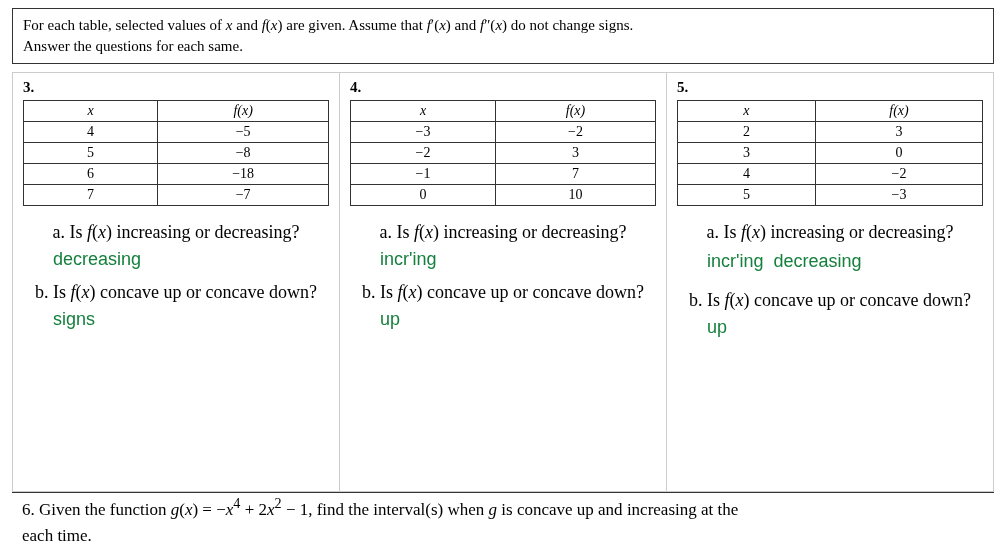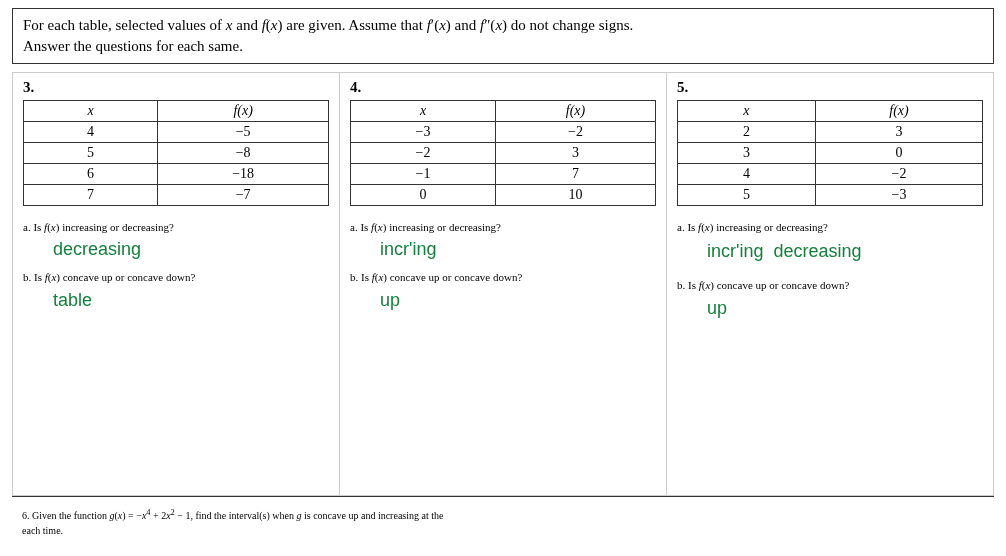--- a/index.html
+++ b/index.html
@@ -67,39 +67,40 @@
       min-width: 40px;
     }
 
     table.data-table th {
       font-weight: normal;
       font-style: italic;
     }
 
     .question {
       margin-bottom: 4px;
-      font-size: 11px;
+      font-size: 18px;
       line-height: 1.4;
+      text-align: center;
     }
 
     .handwritten {
       font-family: 'Brush Script MT', cursive, 'Comic Sans MS', sans-serif;
       font-size: 18px;
       margin: 2px 0 10px 30px;
       color: #15803d;
     }
 
     .question-b {
       margin-top: 6px;
     }
 
     .footer-row {
       border-top: 1.5px solid #333;
-      padding: 10px 10px;
-      font-size: 10px;
+      padding: 0 10px;
+      font-size: 17px;
       line-height: 1.5;
     }
 
     .math-italic {
       font-style: italic;
     }
 
     .question-ab-section {
       margin-top: 4px;
     }
@@ -151,21 +152,21 @@
         <div class="question">
           <span>a.</span>
           Is <span class="math-italic">f</span>(<span class="math-italic">x</span>) increasing or decreasing?
         </div>
         <div class="handwritten">decreasing</div>
 
         <div class="question question-b">
           <span>b.</span>
           Is <span class="math-italic">f</span>(<span class="math-italic">x</span>) concave up or concave down?
         </div>
-        <div class="handwritten">table</div>
+        <div class="handwritten">signs</div>
       </div>
     </div>
 
     <div class="col">
       <div class="col-number">4.</div>
       <table class="data-table">
         <thead>
           <tr>
             <th><span class="math-italic">x</span></th>
             <th><span class="math-italic">f</span>(<span class="math-italic">x</span>)</th>

